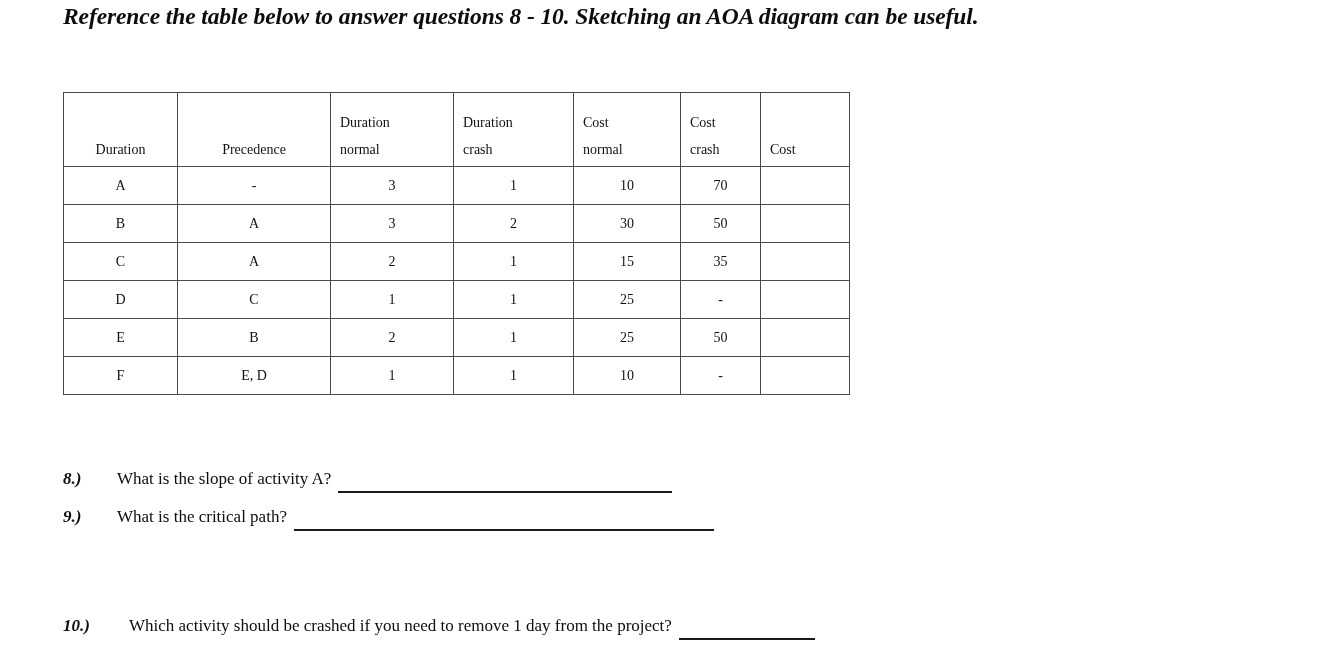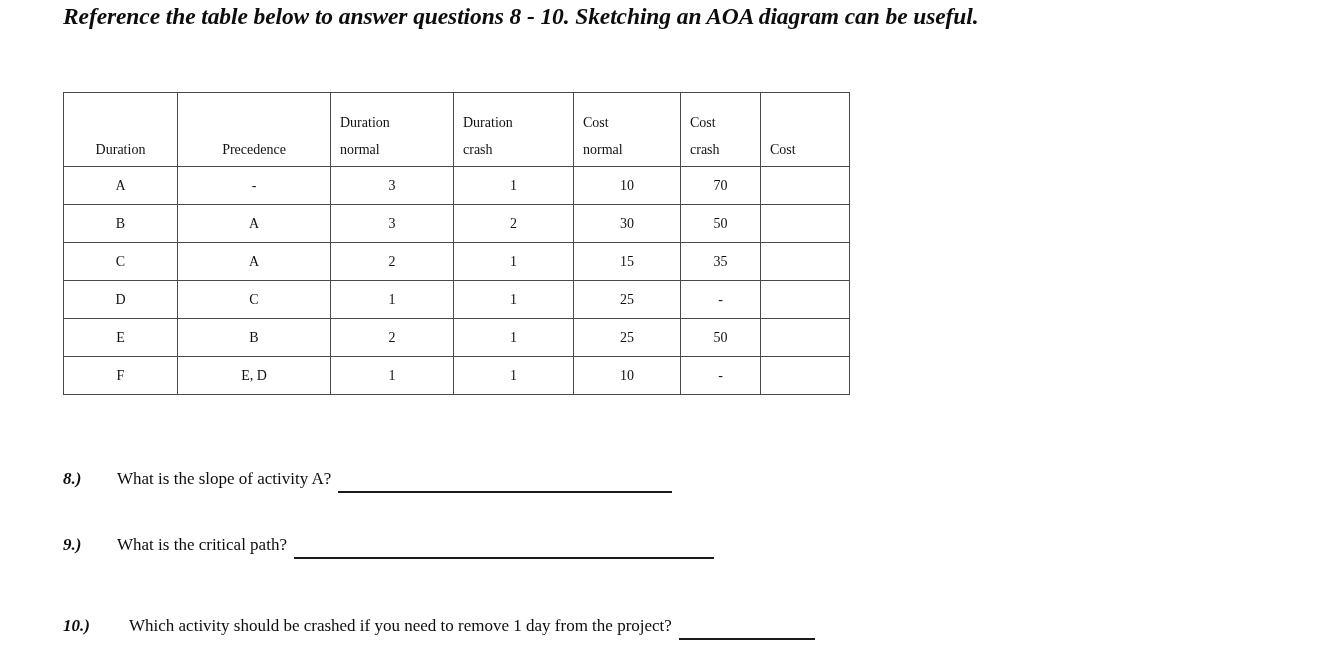--- a/index.html
+++ b/index.html
@@ -98,21 +98,21 @@
   .q-text { display: inline; }
   .blank {
     display: inline-block;
     border-bottom: 2.4px solid #1a1a1a;
     vertical-align: bottom;
     height: 19px;
     margin-left: 7px;
   }
 
   #q8  { left: 63px; top: 465px; }
-  #q9  { left: 63px; top: 531px; }
+  #q9  { left: 63px; top: 503px; }
   #q10 { left: 63px; top: 596px; margin-top: 16px; }
 
   #q8 .blank  { width: 334px; }
   #q9 .blank  { width: 420px; }
   #q10 .blank { width: 136px; }
 </style>
 </head>
 <body>
 
 <div class="intro">Reference the table below to answer questions 8 - 10. Sketching an AOA diagram can be useful.</div>

